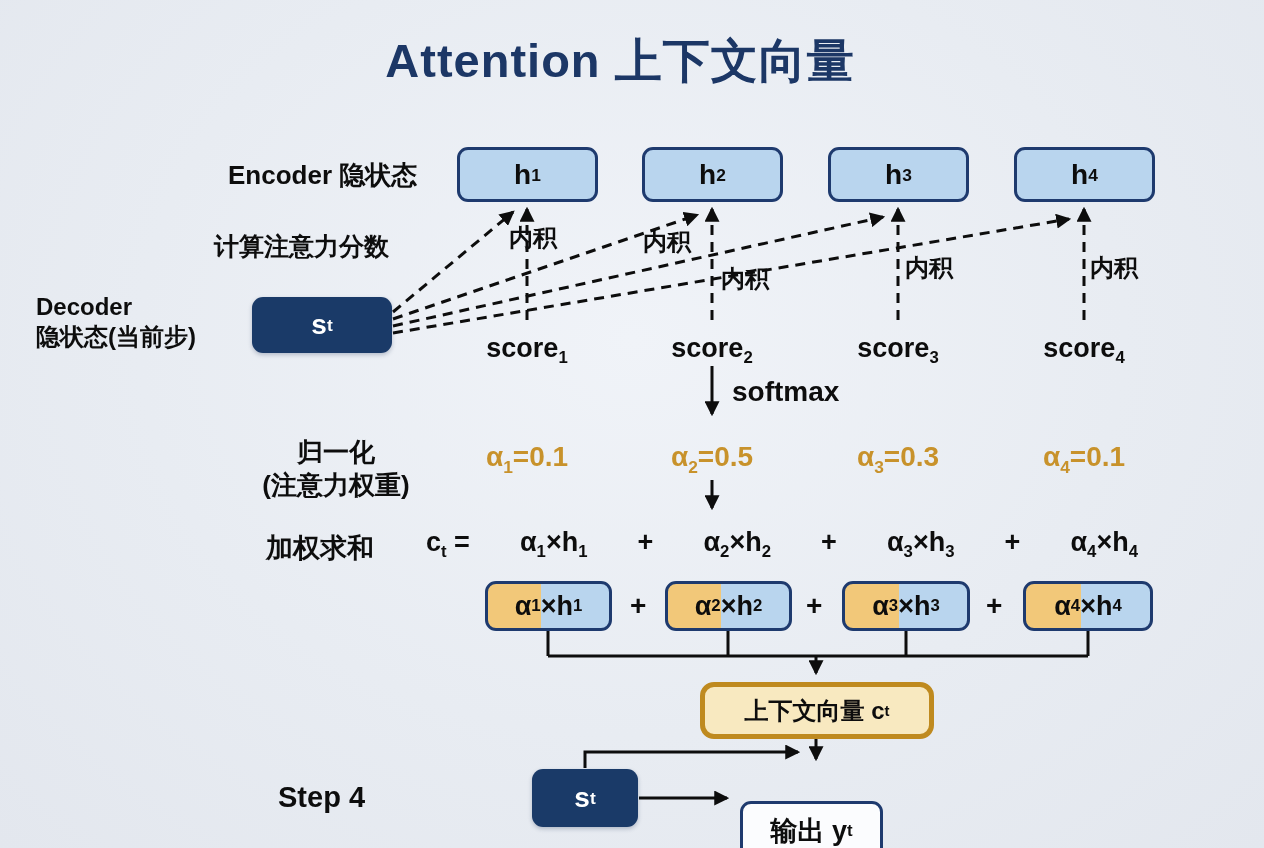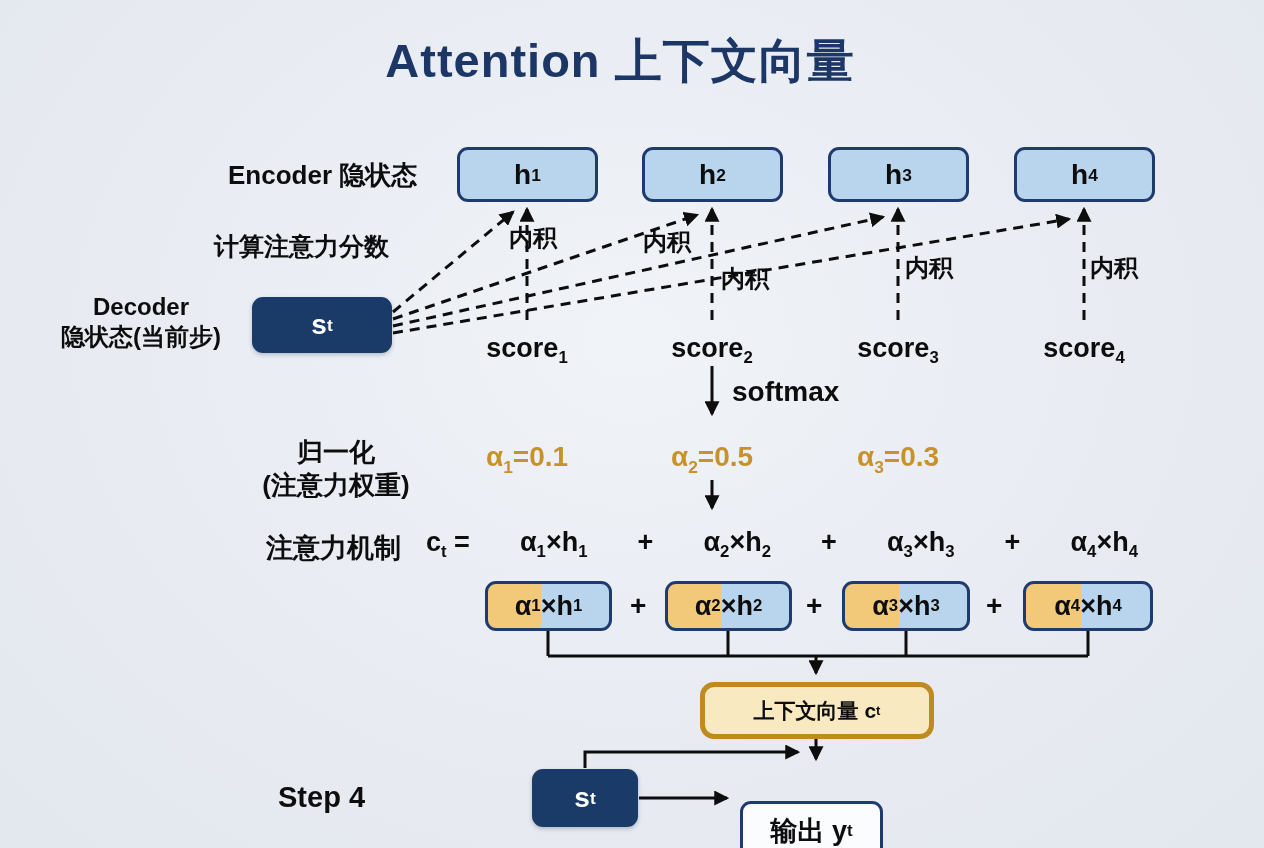--- a/index.html
+++ b/index.html
@@ -11,21 +11,21 @@
   }
   .stage *{box-sizing:border-box;}
   sub{font-size:0.62em;line-height:0;}
   .title{
     position:absolute;left:0;top:30px;width:1240px;margin:0;text-align:center;
     font-size:47px;font-weight:800;color:#1c3766;letter-spacing:1px;
   }
   .lbl{position:absolute;font-weight:700;white-space:nowrap;}
   .encoder-lbl{left:228px;top:158px;font-size:26px;}
   .compute-lbl{left:214px;top:230px;font-size:25px;}
-  .decoder-lbl{left:36px;top:292px;width:210px;text-align:center;font-size:24px;font-weight:700;line-height:1.25;}
+  .decoder-lbl{left:36px;top:292px;width:210px;font-size:24px;font-weight:700;line-height:1.25;}
   .hbox{
     position:absolute;top:147px;width:141px;height:55px;border-radius:11px;
     background:#b9d5ee;border:3px solid #1e3a6e;
     display:flex;align-items:center;justify-content:center;
     font-size:28px;font-weight:800;
   }
   .stbox{
     position:absolute;border-radius:11px;background:#1a3a68;color:#fff;
     display:flex;align-items:center;justify-content:center;
     font-size:28px;font-weight:800;box-shadow:0 2px 4px rgba(20,40,80,.25);
@@ -45,21 +45,21 @@
     position:absolute;top:581px;height:50px;border-radius:11px;border:3px solid #1e3a6e;
     display:flex;align-items:center;justify-content:center;
     font-size:27px;font-weight:800;white-space:nowrap;
     background:linear-gradient(90deg,#f2c879 0 44%,#b9d5ee 44% 100%);
   }
   .plus{position:absolute;top:590px;font-size:28px;font-weight:800;}
   .context-box{
     position:absolute;left:700px;top:682px;width:234px;height:57px;border-radius:14px;
     background:#f8e9c0;border:5px solid #bf8a1f;
     display:flex;align-items:center;justify-content:center;
-    font-size:21px;font-weight:800;
+    font-size:24px;font-weight:800;
   }
   .step4-lbl{left:278px;top:781px;font-size:29px;}
   .output-box{
     position:absolute;left:740px;top:768px;width:143px;height:59px;border-radius:11px;
     background:#fbfcfe;border:3px solid #1e3a6e;
     display:flex;align-items:center;justify-content:center;
     font-size:27px;font-weight:800;margin-top:33px;
   }
   svg.connectors{position:absolute;left:0;top:0;pointer-events:none;}
 </style>
@@ -128,22 +128,23 @@
 
   <span class="lbl softmax-lbl">softmax</span>
 
   <div class="norm-lbl lbl">
     <div>归一化</div>
     <div>(注意力权重)</div>
   </div>
   <span class="weight" style="left:442px">α<sub>1</sub>=0.1</span>
   <span class="weight" style="left:627px">α<sub>2</sub>=0.5</span>
   <span class="weight" style="left:813px">α<sub>3</sub>=0.3</span>
+  <span class="weight" style="left:999px">α<sub>4</sub>=0.1</span>
 
-  <span class="lbl wsum-lbl">注意力机制</span>
+  <span class="lbl wsum-lbl">加权求和</span>
   <div class="equation">
     <span>c<sub>t</sub> =</span>
     <span>α<sub>1</sub>×h<sub>1</sub></span>
     <span>+</span>
     <span>α<sub>2</sub>×h<sub>2</sub></span>
     <span>+</span>
     <span>α<sub>3</sub>×h<sub>3</sub></span>
     <span>+</span>
     <span>α<sub>4</sub>×h<sub>4</sub></span>
   </div>

